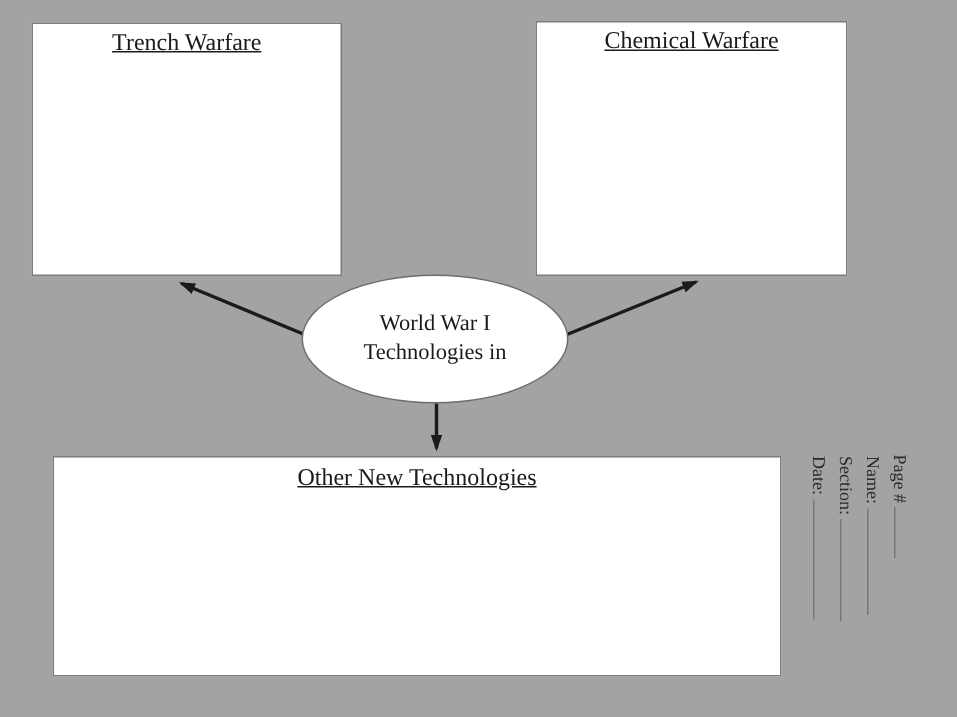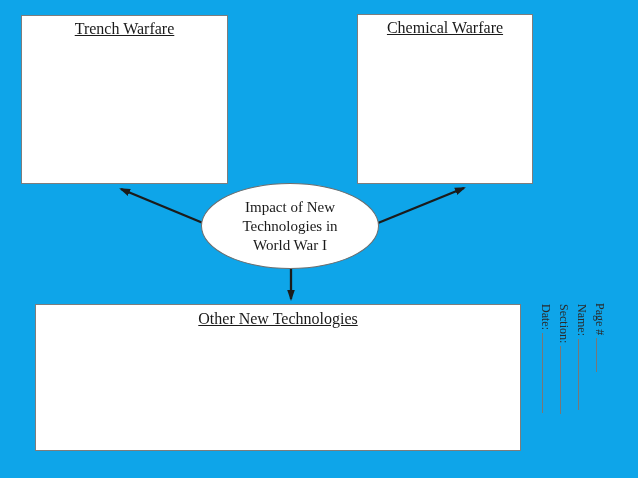--- a/index.html
+++ b/index.html
@@ -1,40 +1,40 @@
 <!DOCTYPE html>
 <html><head>
 <meta charset="utf-8">
 <style>
   html, body { margin: 0; padding: 0; background: #ffffff; }
   .page {
     position: relative;
     width: 638px;
     height: 478px;
-    background: #0ea5e9;
+    background: #a3a3a3;
     font-family: "Liberation Serif", serif;
     color: #1a1a1a;
     overflow: hidden;
   }
   .gbox {
     position: absolute;
     border: 1px solid #7d7d7d;
     background: #ffffff;
     box-sizing: border-box;
   }
   .gbox-title {
     text-align: center;
     font-size: 16px;
     line-height: 18px;
     padding-top: 4px;
     color: #1a1a1a;
   }
   .gbox-title.underlined { text-decoration: underline; }
   #box-trench   { left: 21px;  top: 15px;  width: 207px; height: 169px; }
-  #box-chemical { left: 357px; top: 14px;  width: 176px; height: 170px; }
+  #box-chemical { left: 357px; top: 14px;  width: 208px; height: 170px; }
   #box-other    { left: 35px;  top: 304px; width: 486px; height: 147px; }
   #box-other .gbox-title { padding-top: 5px; text-decoration: underline; }
 
   .center-ellipse {
     position: absolute;
     left: 201px; top: 183px;
     width: 178px; height: 86px;
     border: 1px solid #6e6e6e;
     border-radius: 50%;
     background: #ffffff;
@@ -104,23 +104,22 @@
       <marker id="ah" markerUnits="userSpaceOnUse" markerWidth="12" markerHeight="10" refX="9" refY="5" orient="auto">
         <polygon points="0,1.2 11,5 0,8.8" fill="#1b1b1b"></polygon>
       </marker>
     </defs>
     <line x1="203" y1="223" x2="121" y2="189" stroke="#1b1b1b" stroke-width="2.3" marker-end="url(#ah)"></line>
     <line x1="378" y1="223" x2="464" y2="188" stroke="#1b1b1b" stroke-width="2.3" marker-end="url(#ah)"></line>
     <line x1="291" y1="269" x2="291" y2="299" stroke="#1b1b1b" stroke-width="2.3" marker-end="url(#ah)"></line>
   </svg>
 
   <div class="center-ellipse">
-    <div class="ellipse-line">Impact of New</div>
+    <div class="ellipse-line">World War I</div>
     <div class="ellipse-line">Technologies in</div>
-    <div class="ellipse-line">World War I</div>
   </div>
 
   <div class="rot-field" id="field-date">
     <span>Date:</span><span class="fill-line"></span>
   </div>
   <div class="rot-field" id="field-section">
     <span>Section:</span><span class="fill-line"></span>
   </div>
   <div class="rot-field" id="field-name">
     <span>Name:</span><span class="fill-line"></span>

